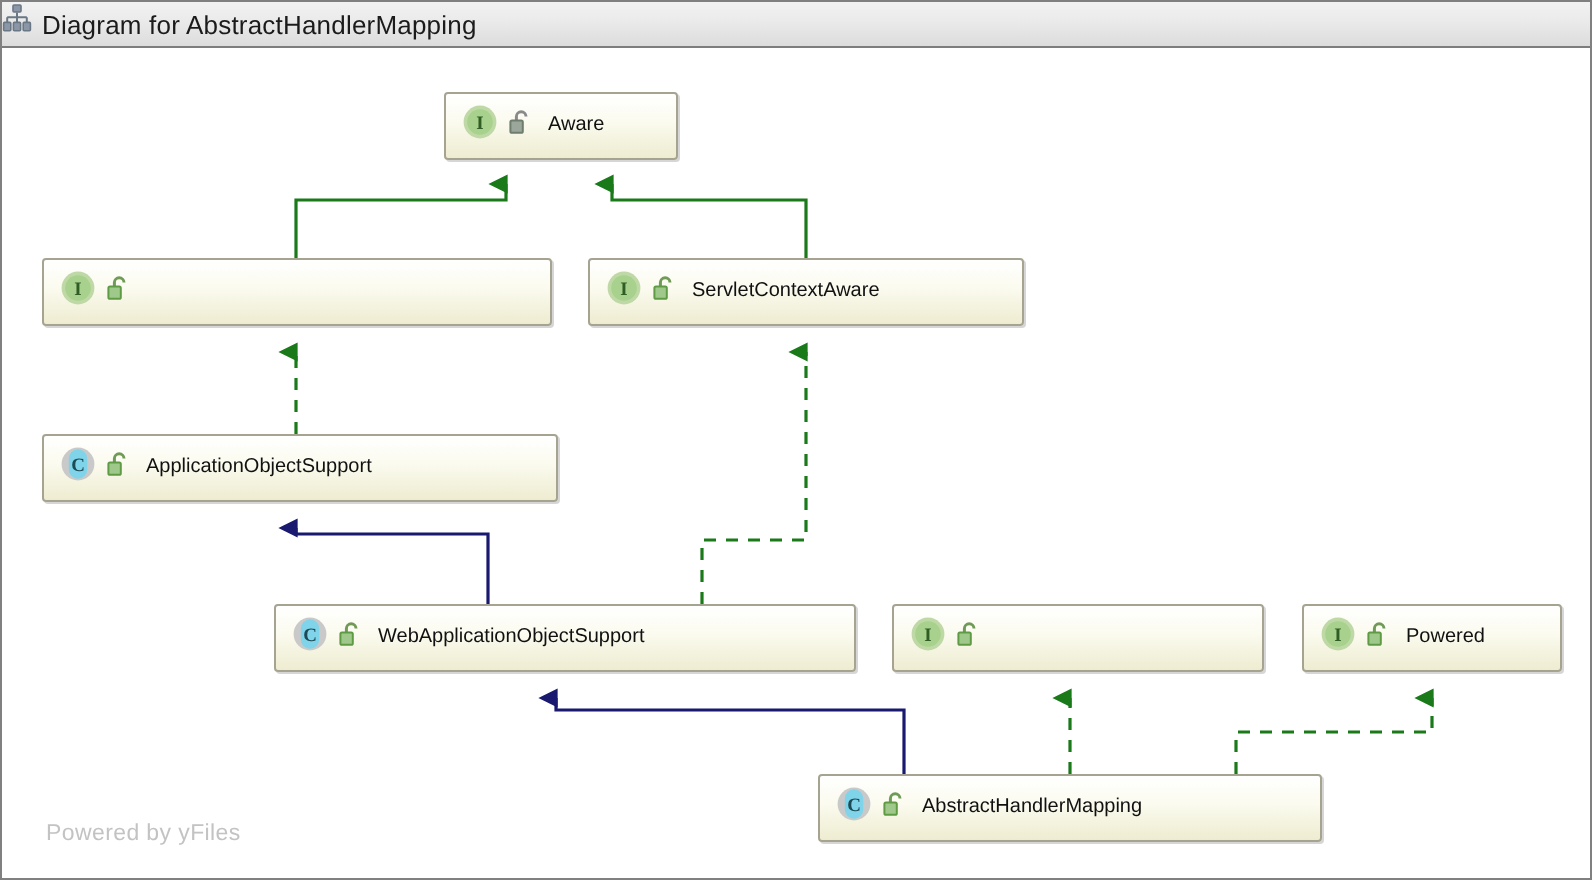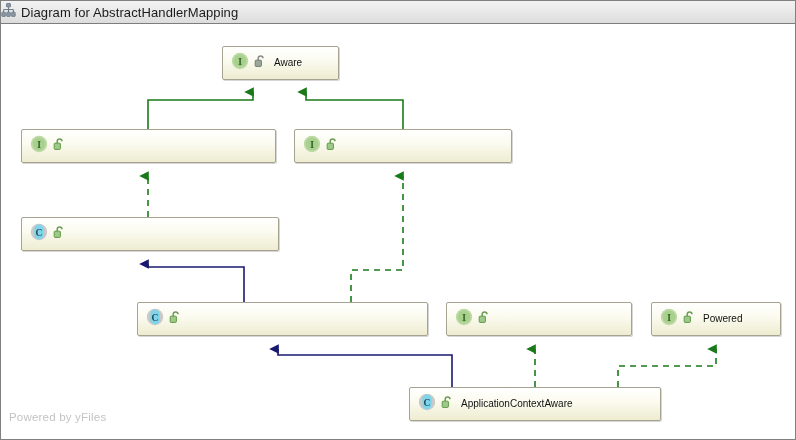--- a/index.html
+++ b/index.html
@@ -76,21 +76,21 @@
     font-size: 10px;
     color: #111111;
     line-height: 1;
     padding-left: 2px;
   }
   .type-icon { flex: 0 0 auto; display: block; }
   .lock-icon { flex: 0 0 auto; display: block; }
   
   #watermark {
     position: absolute;
-    left: 8px;
+    left: 22px;
     top: 386px;
     font-size: 11.5px;
     color: #c3c3c3;
     letter-spacing: 0.2px;
     user-select: none;
   }
 </style>
 </head>
 <body>
 
@@ -186,52 +186,55 @@
           <circle cx="9" cy="9" r="6.4" fill="#a8d18d"></circle>
           <text x="9" y="12.6" text-anchor="middle" font-family="'Liberation Serif', serif" font-size="9.5" font-weight="bold" fill="#2f5d23">I</text>
         </svg>
       </span>
       <span class="lock-icon">
         <svg width="13" height="14" viewBox="0 0 13 14" aria-hidden="true">
           <path d="M4.2 6.2 V4.3 A2.4 2.4 0 0 1 9 4.3" fill="none" stroke="#6f9b56" stroke-width="1.5"></path>
           <rect x="1.2" y="6.2" width="6.2" height="6.2" rx="0.8" fill="#9fc98a" stroke="#5f9b45" stroke-width="1"></rect>
         </svg>
       </span>
+      <span class="node-label">ServletContextAware</span>
     </div>
 
     <div class="node" style="left:20px; top:192px; width:258px;">
       <span class="type-icon">
         <svg width="18" height="18" viewBox="0 0 18 18" aria-hidden="true">
           <circle cx="9" cy="9" r="8.2" fill="#c9c9c9"></circle>
           <rect x="4.4" y="1.6" width="9.2" height="14.8" rx="4.6" fill="#7fd4ea"></rect>
           <text x="9" y="12.6" text-anchor="middle" font-family="'Liberation Serif', serif" font-size="9.5" font-weight="bold" fill="#1d4a55">C</text>
         </svg>
       </span>
       <span class="lock-icon">
         <svg width="13" height="14" viewBox="0 0 13 14" aria-hidden="true">
           <path d="M4.2 6.2 V4.3 A2.4 2.4 0 0 1 9 4.3" fill="none" stroke="#6f9b56" stroke-width="1.5"></path>
           <rect x="1.2" y="6.2" width="6.2" height="6.2" rx="0.8" fill="#9fc98a" stroke="#5f9b45" stroke-width="1"></rect>
         </svg>
       </span>
+      <span class="node-label">ApplicationObjectSupport</span>
     </div>
 
     <div class="node" style="left:136px; top:277px; width:291px;">
       <span class="type-icon">
         <svg width="18" height="18" viewBox="0 0 18 18" aria-hidden="true">
           <circle cx="9" cy="9" r="8.2" fill="#c9c9c9"></circle>
           <rect x="4.4" y="1.6" width="9.2" height="14.8" rx="4.6" fill="#7fd4ea"></rect>
           <text x="9" y="12.6" text-anchor="middle" font-family="'Liberation Serif', serif" font-size="9.5" font-weight="bold" fill="#1d4a55">C</text>
         </svg>
       </span>
       <span class="lock-icon">
         <svg width="13" height="14" viewBox="0 0 13 14" aria-hidden="true">
           <path d="M4.2 6.2 V4.3 A2.4 2.4 0 0 1 9 4.3" fill="none" stroke="#6f9b56" stroke-width="1.5"></path>
           <rect x="1.2" y="6.2" width="6.2" height="6.2" rx="0.8" fill="#9fc98a" stroke="#5f9b45" stroke-width="1"></rect>
         </svg>
       </span>
+      <span class="node-label">WebApplicationObjectSupport</span>
     </div>
 
     <div class="node" style="left:445px; top:277px; width:186px;">
       <span class="type-icon">
         <svg width="18" height="18" viewBox="0 0 18 18" aria-hidden="true">
           <circle cx="9" cy="9" r="8.2" fill="#bfd9a6"></circle>
           <circle cx="9" cy="9" r="6.4" fill="#a8d18d"></circle>
           <text x="9" y="12.6" text-anchor="middle" font-family="'Liberation Serif', serif" font-size="9.5" font-weight="bold" fill="#2f5d23">I</text>
         </svg>
       </span>
@@ -267,19 +270,19 @@
           <rect x="4.4" y="1.6" width="9.2" height="14.8" rx="4.6" fill="#7fd4ea"></rect>
           <text x="9" y="12.6" text-anchor="middle" font-family="'Liberation Serif', serif" font-size="9.5" font-weight="bold" fill="#1d4a55">C</text>
         </svg>
       </span>
       <span class="lock-icon">
         <svg width="13" height="14" viewBox="0 0 13 14" aria-hidden="true">
           <path d="M4.2 6.2 V4.3 A2.4 2.4 0 0 1 9 4.3" fill="none" stroke="#6f9b56" stroke-width="1.5"></path>
           <rect x="1.2" y="6.2" width="6.2" height="6.2" rx="0.8" fill="#9fc98a" stroke="#5f9b45" stroke-width="1"></rect>
         </svg>
       </span>
-      <span class="node-label">ApplicationContextAware</span>
+      <span class="node-label">AbstractHandlerMapping</span>
     </div>
 
     <div id="watermark">Powered by yFiles</div>
 
   </div>
 </div>
 
 </body></html>

